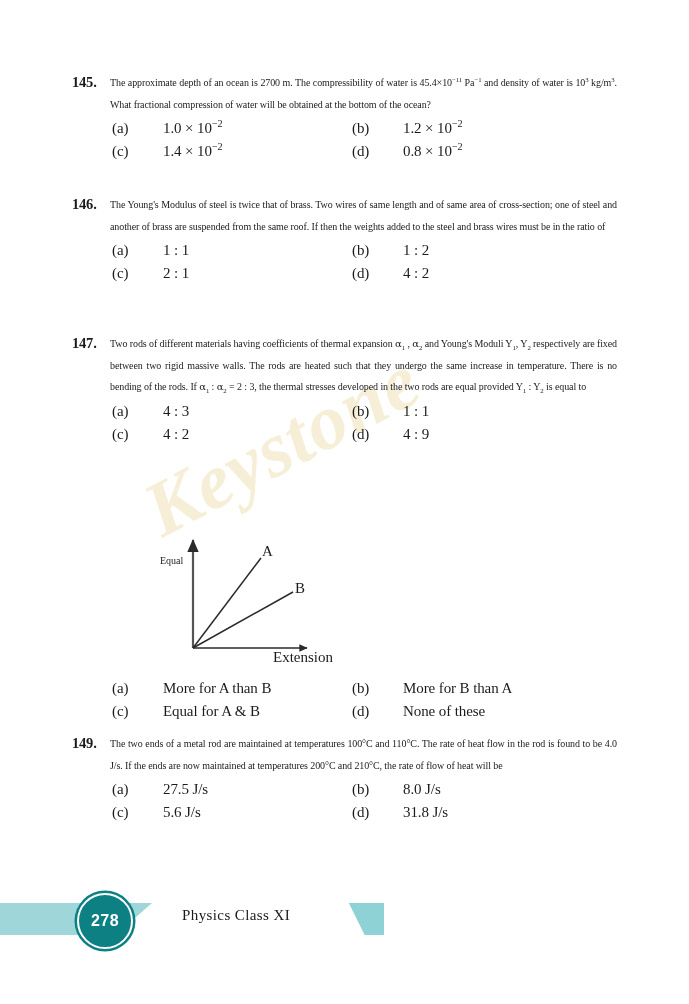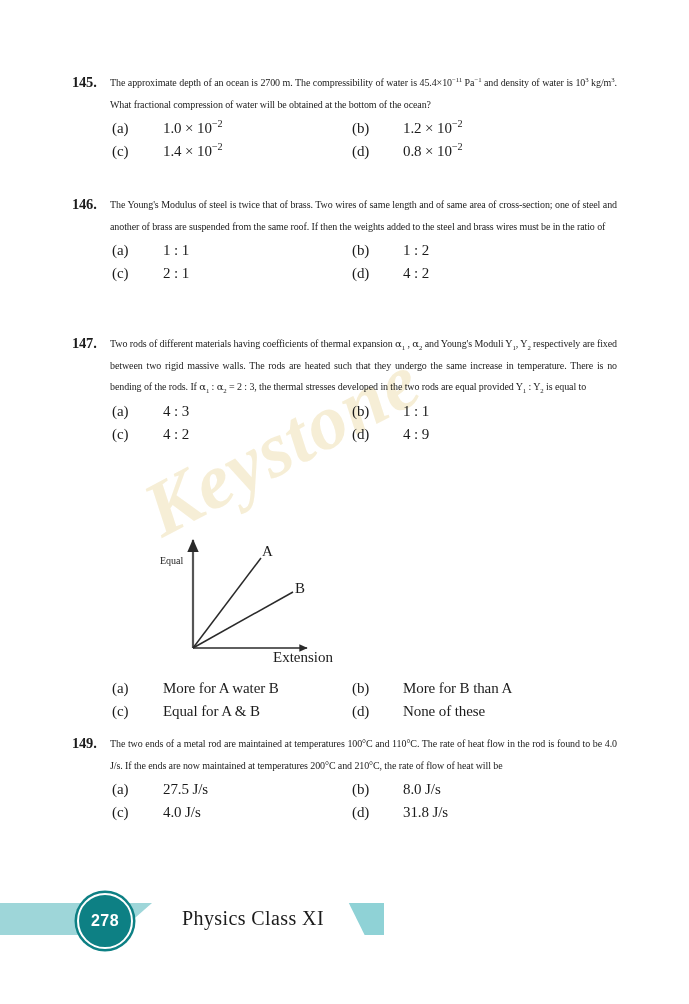--- a/index.html
+++ b/index.html
@@ -184,21 +184,21 @@
     font-weight: bold;
     font-size: 16px;
     letter-spacing: 0.5px;
     text-align: center;
   }
   #footer-title {
     position: absolute;
     left: 182px;
     top: 14px;
     font-family: "Liberation Serif", serif;
-    font-size: 20px;
+    font-size: 15px;
     color: #1b1b1b;
     letter-spacing: 0.4px;
   }
 </style>
 </head>
 <body>
 
 <div id="watermark">
   <div class="wm-text">Keystone</div>
 </div>
@@ -313,21 +313,21 @@
     <div class="fig-label" id="lbl-ext">Extension</div>
     <div class="fig-label" id="lbl-a">A</div>
     <div class="fig-label" id="lbl-b">B</div>
   </div>
 
   <div class="question" id="q148-opts" style="top:675px;">
     <div class="options">
       <div class="opt-row">
         <div class="opt col-left">
           <span class="opt-label">(a)</span>
-          <span class="opt-val">More for A water B</span>
+          <span class="opt-val">More for A than B</span>
         </div>
         <div class="opt col-right">
           <span class="opt-label">(b)</span>
           <span class="opt-val">More for B than A</span>
         </div>
       </div>
       <div class="opt-row">
         <div class="opt col-left">
           <span class="opt-label">(c)</span>
           <span class="opt-val">Equal for A &amp; B</span>
@@ -352,21 +352,21 @@
           <span class="opt-val">27.5 J/s</span>
         </div>
         <div class="opt col-right">
           <span class="opt-label">(b)</span>
           <span class="opt-val">8.0 J/s</span>
         </div>
       </div>
       <div class="opt-row">
         <div class="opt col-left">
           <span class="opt-label">(c)</span>
-          <span class="opt-val">4.0 J/s</span>
+          <span class="opt-val">5.6 J/s</span>
         </div>
         <div class="opt col-right">
           <span class="opt-label">(d)</span>
           <span class="opt-val">31.8 J/s</span>
         </div>
       </div>
     </div>
   </div>
 
 </div>

